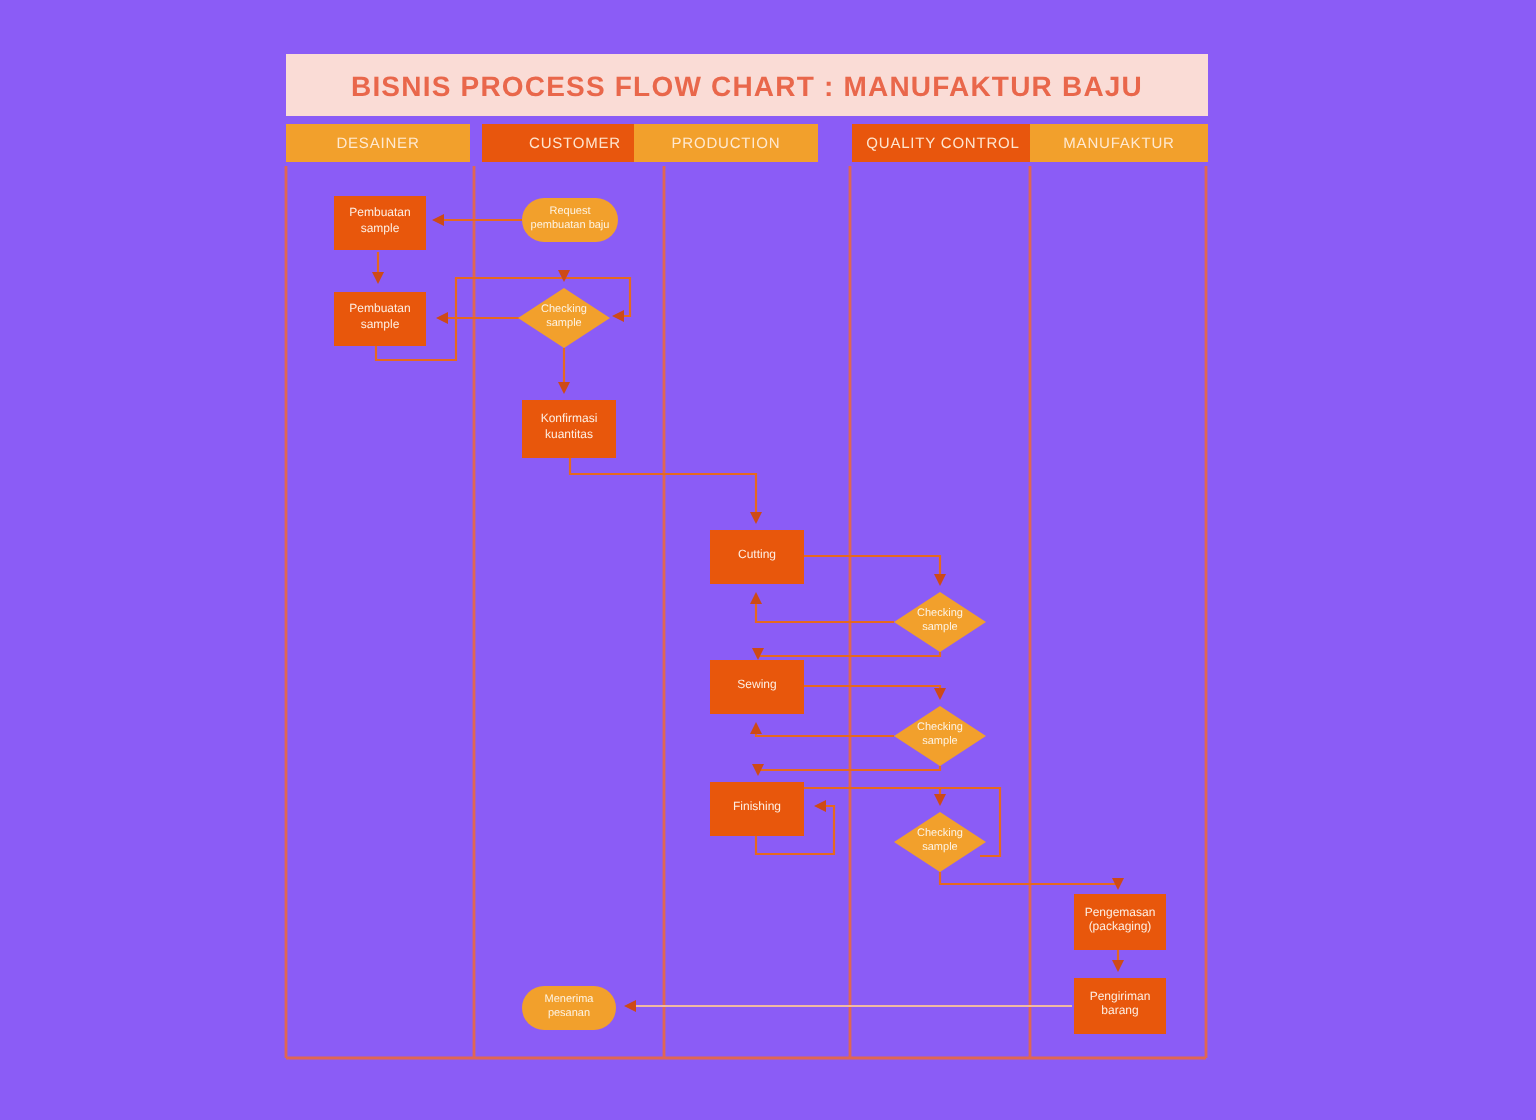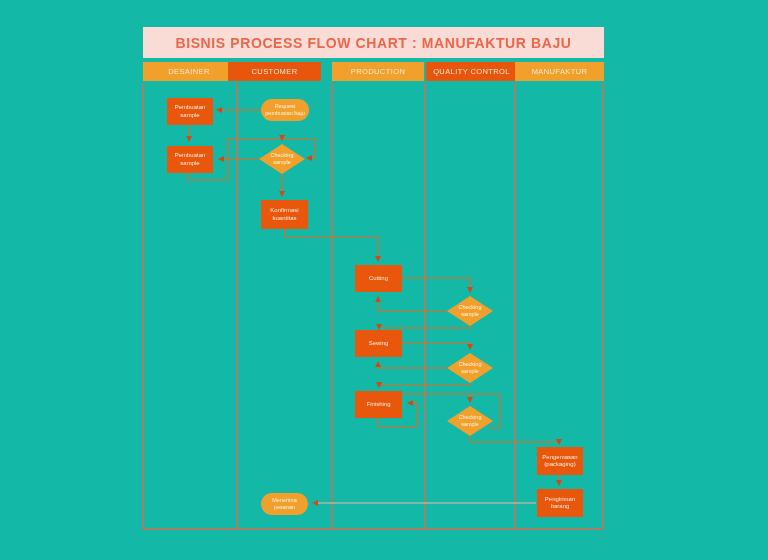--- a/index.html
+++ b/index.html
@@ -1,17 +1,17 @@
 <!DOCTYPE html>
 <html><head>
 <meta charset="utf-8">
 <style>
   html,body{margin:0;padding:0;background:#ffffff;}
   body{font-family:"Liberation Sans",sans-serif;}
-  .canvas{position:relative;width:768px;height:560px;background:#14b8a6;overflow:hidden;}
+  .canvas{position:relative;width:768px;height:560px;background:#8b5cf6;overflow:hidden;}
 
   .title-banner{
     position:absolute;left:143px;top:27px;width:461px;height:31px;
     background:#fadcd6;display:flex;align-items:center;justify-content:center;
     font-size:14px;font-weight:bold;letter-spacing:.6px;color:#e9674b;
   }
 
   .lane-header{
     position:absolute;top:62px;height:19px;display:flex;align-items:center;justify-content:center;
     font-size:7.5px;letter-spacing:.4px;color:rgba(255,237,218,.95);
@@ -32,24 +32,24 @@
 </head>
 <body>
 
 <div class="canvas">
 
   <div class="title-banner">BISNIS PROCESS FLOW CHART : MANUFAKTUR BAJU</div>
 
   <div class="lane-header lh-light" style="left:143px;width:92px;">
       <span>DESAINER</span>
     </div>
-  <div class="lane-header lh-dark" style="left:228px;width:93px;">
+  <div class="lane-header lh-dark" style="left:241px;width:93px;">
       <span>CUSTOMER</span>
     </div>
-  <div class="lane-header lh-light" style="left:332px;width:92px;">
+  <div class="lane-header lh-light" style="left:317px;width:92px;">
       <span>PRODUCTION</span>
     </div>
   <div class="lane-header lh-dark" style="left:426px;width:91px;">
       <span>QUALITY CONTROL</span>
     </div>
   <div class="lane-header lh-light" style="left:515px;width:89px;">
       <span>MANUFAKTUR</span>
     </div>
 
   <svg class="overlay" width="768" height="560" viewBox="0 0 768 560">

